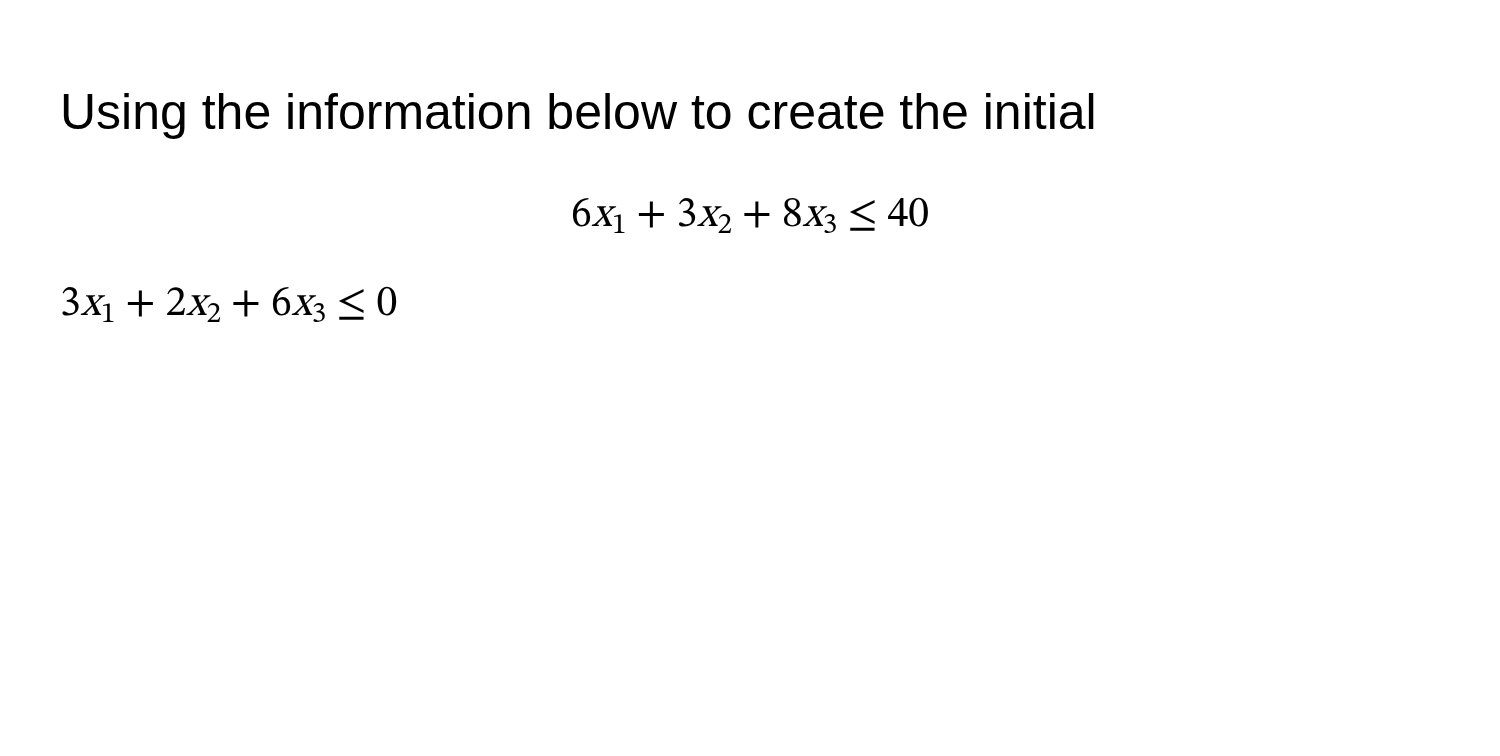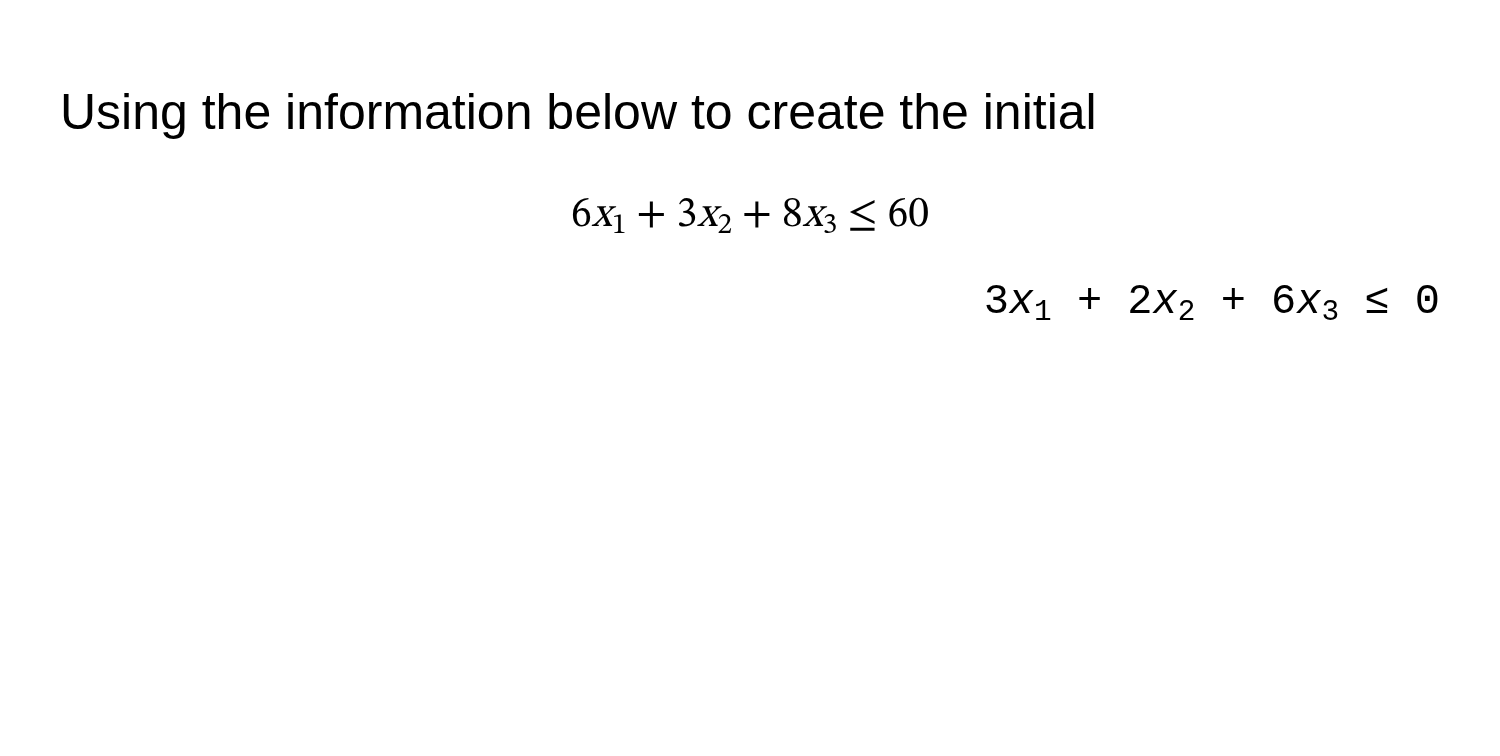--- a/index.html
+++ b/index.html
@@ -42,36 +42,35 @@
     vertical-align: -0.25em;
     font-style: normal;
   }
   .centered-eq {
     text-align: center;
     font-size: 42px;
     margin-top: 34px;
     margin-bottom: 34px;
   }
   .left-eq {
-    text-align: right;
+    text-align: left;
     font-size: 42px;
-    font-family: Liberation Mono, monospace;
   }
 </style>
 </head>
 <body>
 
 <div class="page">
 
   <div class="prose">
     <span class="prose-line">Using the information below to create the initial</span>
   </div>
 
 
   <div class="centered-eq math">
-    <span>6</span><span class="mi">x</span><span class="sub">1</span> + <span>3</span><span class="mi">x</span><span class="sub">2</span> + <span>8</span><span class="mi">x</span><span class="sub">3</span> <span>≤</span> <span>60</span>
+    <span>6</span><span class="mi">x</span><span class="sub">1</span> + <span>3</span><span class="mi">x</span><span class="sub">2</span> + <span>8</span><span class="mi">x</span><span class="sub">3</span> <span>≤</span> <span>40</span>
   </div>
 
   <div class="left-eq math">
     <span>3</span><span class="mi">x</span><span class="sub">1</span> + <span>2</span><span class="mi">x</span><span class="sub">2</span> + <span>6</span><span class="mi">x</span><span class="sub">3</span> <span>≤</span> <span>0</span>
   </div>
 
 </div>
 
 </body></html>

